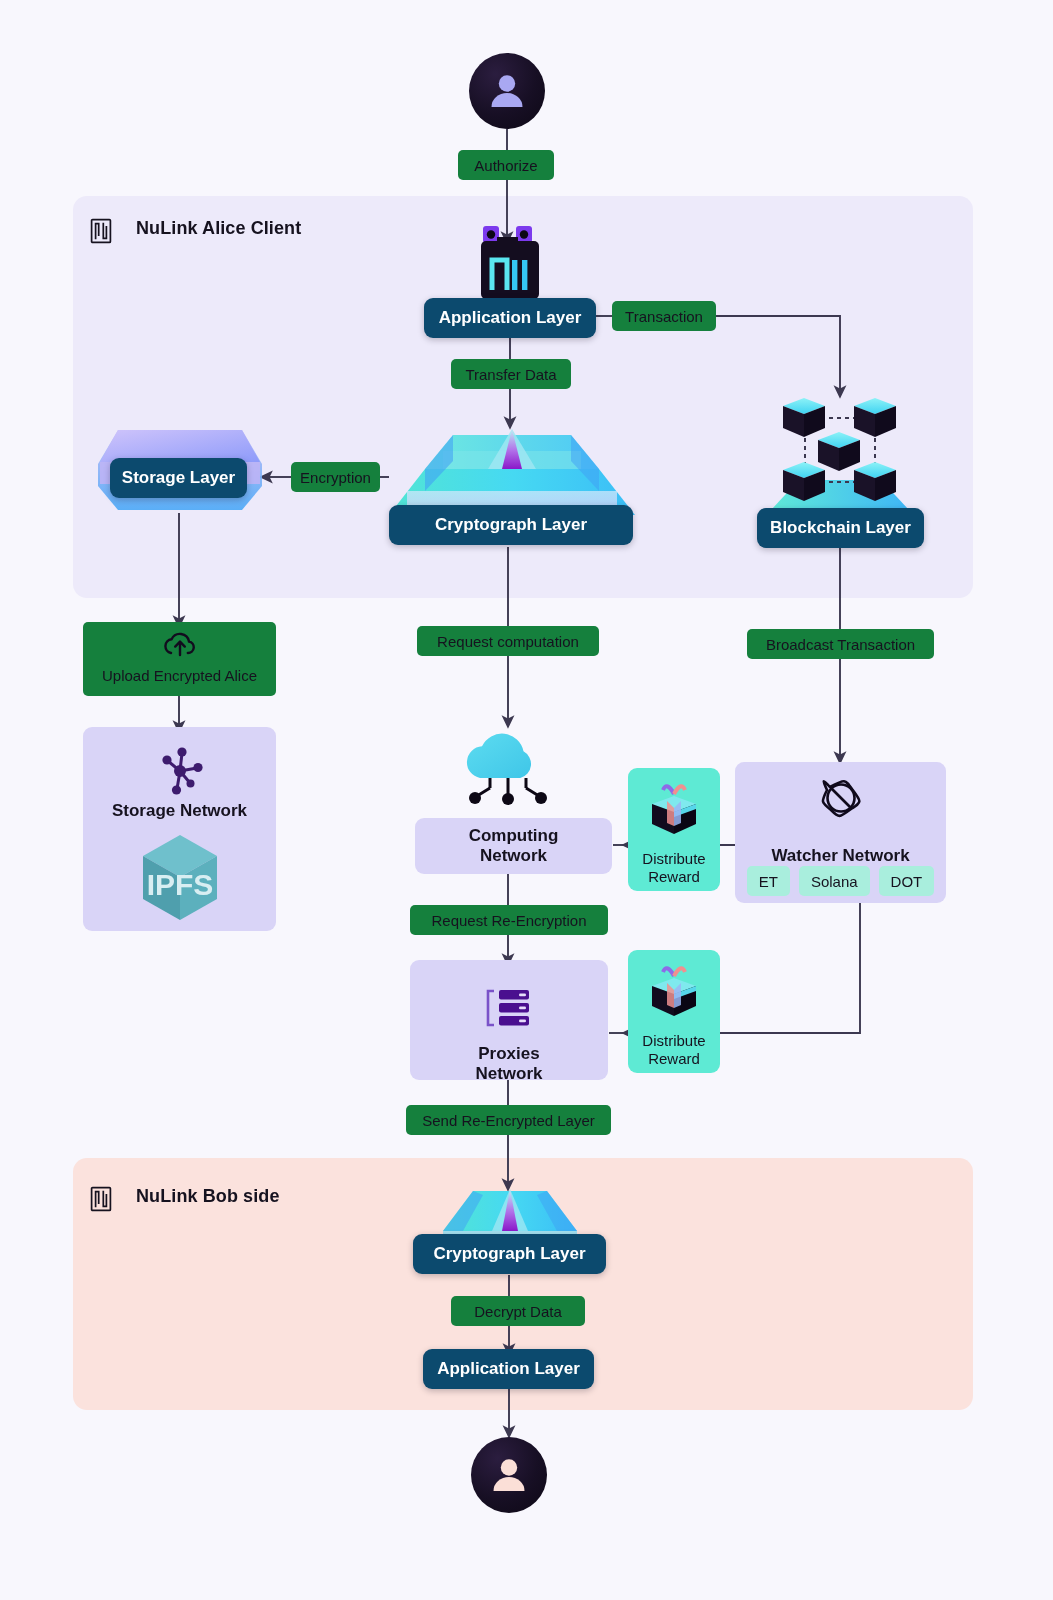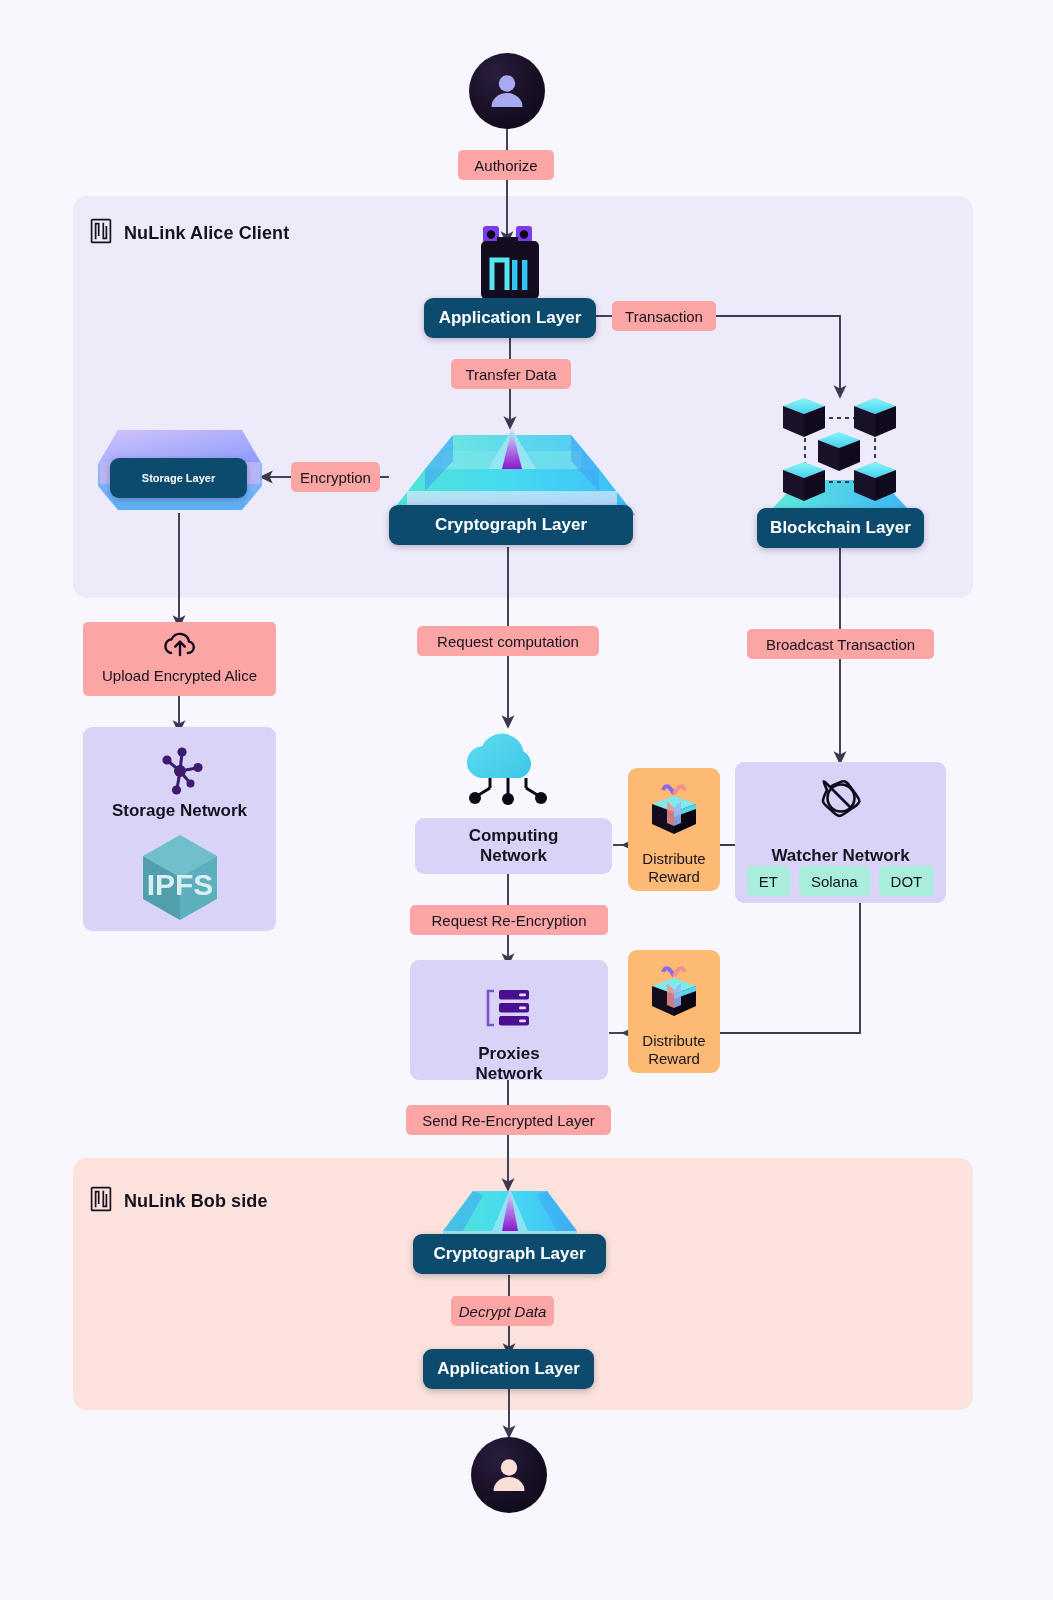--- a/index.html
+++ b/index.html
@@ -9,21 +9,21 @@
     font-family:"Liberation Sans",sans-serif;
     position:relative;overflow:hidden;
   }
   #stage{position:absolute;left:0;top:0;width:1053px;height:1600px;}
   .abs{position:absolute;}
 
   
   .panel{border-radius:14px;}
   #alice-panel{left:73px;top:196px;width:900px;height:402px;background:#edeafa;}
   #bob-panel{left:73px;top:1158px;width:900px;height:252px;background:#fbe2dd;}
-  .panel-head{position:absolute;display:flex;align-items:flex-end;gap:12px;}
+  .panel-head{position:absolute;display:flex;align-items:flex-start;gap:24px;}
   .panel-title{font-size:18px;font-weight:600;color:#16121f;letter-spacing:.1px;}
 
   
   #wires{position:absolute;left:0;top:0;width:1053px;height:1600px;pointer-events:none;}
 
   
   .avatar{border-radius:50%;display:flex;align-items:center;justify-content:center;}
   #alice-avatar{left:469px;top:53px;width:76px;height:76px;
     background:radial-gradient(circle at 35% 28%,#2b1d3f 0%,#170f24 55%,#0d0815 100%);}
   #bob-avatar{left:471px;top:1437px;width:76px;height:76px;
@@ -33,38 +33,38 @@
   .darkchip{
     position:absolute;background:#0c4a6e;border-radius:9px;
     color:#fff;font-size:17px;font-weight:700;
     display:flex;align-items:center;justify-content:center;
     box-shadow:0 2px 6px rgba(20,13,31,.25);
     white-space:nowrap;
   }
 
   
   .mint{
-    position:absolute;background:#fca5a5;border-radius:5px;
+    position:absolute;background:#15803d;border-radius:5px;
     color:#16121f;font-size:15px;
     display:flex;align-items:center;justify-content:center;
     text-align:center;white-space:nowrap;
   }
   .mint.multi{flex-direction:column;line-height:1.25;}
 
   
   .lav{
     position:absolute;background:#d9d4f7;border-radius:9px;
     display:flex;flex-direction:column;align-items:center;
     color:#16121f;
   }
   .lav .cap{font-size:17px;font-weight:700;text-align:center;line-height:1.2;}
 
   
   .bluecard{
-    position:absolute;background:#fdba74;border-radius:9px;
+    position:absolute;background:#5eead4;border-radius:9px;
     display:flex;flex-direction:column;align-items:center;justify-content:flex-start;
     color:#16121f;
   }
   .bluecard .cap{font-size:15px;text-align:center;line-height:1.2;}
 
   
   .chiprow{display:flex;gap:9px;}
   .chip{
     background:#a9eedd;border-radius:5px;color:#16121f;font-size:15px;
     display:flex;align-items:center;justify-content:center;
@@ -205,21 +205,21 @@
         <linearGradient id="stgSide" x1="0" y1="0" x2="0" y2="1">
           <stop offset="0" stop-color="#c7bcf8"></stop>
             <stop offset="1" stop-color="#4aa8f7"></stop>
         </linearGradient>
       </defs>
       <path d="M24 6 H148 L168 40 V62 L148 86 H24 L4 62 V40 Z" fill="url(#stgSide)" opacity=".9"></path>
       <path d="M24 6 H148 L166 38 H6 Z" fill="url(#stgTop)"></path>
       <path d="M6 38 H166 V60 H6 Z" fill="#bfb4f6" opacity=".85"></path>
     </svg>
   </div>
-  <div class="darkchip" style="left:110px;top:458px;width:137px;height:40px;font-size:11px;">Storage Layer</div>
+  <div class="darkchip" style="left:110px;top:458px;width:137px;height:40px;font-size:17px;">Storage Layer</div>
 
   <div class="mint" style="left:291px;top:462px;width:89px;height:30px;">Encryption</div>
 
   <div class="abs" style="left:389px;top:421px;width:246px;height:102px;">
     <svg width="246" height="102" viewBox="0 0 246 102">
       <defs>
         <linearGradient id="zgA" x1="0" y1="0" x2="1" y2="0">
           <stop offset="0" stop-color="#52e5d4"></stop>
             <stop offset=".5" stop-color="#46d9f2"></stop>
             <stop offset="1" stop-color="#3bbdf7"></stop>
@@ -463,21 +463,21 @@
       <path d="M6 46 L36 6 H110 L140 46 Z" fill="url(#zgA2)"></path>
       <path d="M6 46 H140 V60 H6 Z" fill="#8fe0f4" opacity=".8"></path>
       <path d="M36 6 L6 46 L26 46 L46 10 Z" fill="#3f9df5" opacity=".5"></path>
       <path d="M110 6 L140 46 L120 46 L100 10 Z" fill="#3f9df5" opacity=".45"></path>
       <path d="M73 4 L91 46 H55 Z" fill="#9fe6f2" opacity=".8"></path>
       <path d="M73 4 L81 46 H65 Z" fill="url(#zgPk2)"></path>
     </svg>
   </div>
   <div class="darkchip" style="left:413px;top:1234px;width:193px;height:40px;">Cryptograph Layer</div>
 
-  <div class="mint" style="left:451px;top:1296px;width:103px;height:30px;font-style:italic;">Decrypt Data</div>
+  <div class="mint" style="left:451px;top:1296px;width:134px;height:30px;">Decrypt Data</div>
 
   <div class="darkchip" style="left:423px;top:1349px;width:171px;height:40px;">Application Layer</div>
 
   <div class="abs avatar" id="bob-avatar">
     <svg width="44" height="44" viewBox="0 0 44 44">
       <circle cx="22" cy="14.5" r="8.2" fill="#fbdfd7"></circle>
       <path d="M6.5 38 a15.5 14 0 0 1 31 0 Z" fill="#fbdfd7"></path>
     </svg>
   </div>
 

